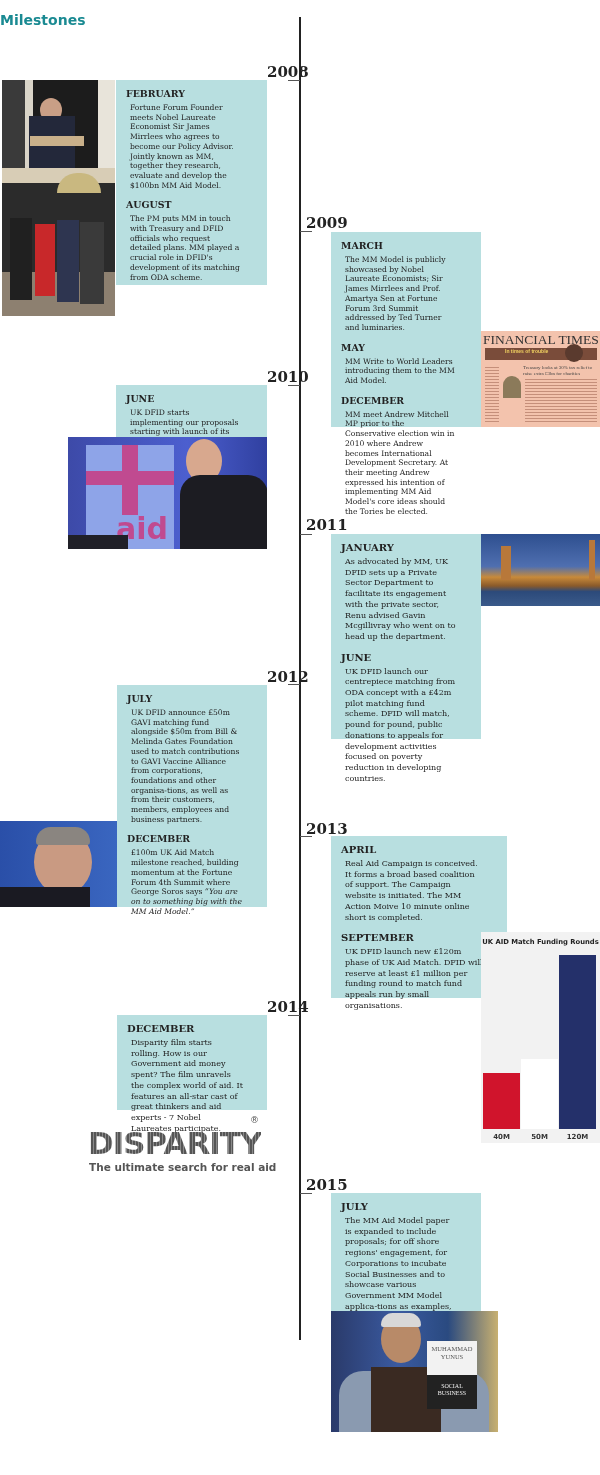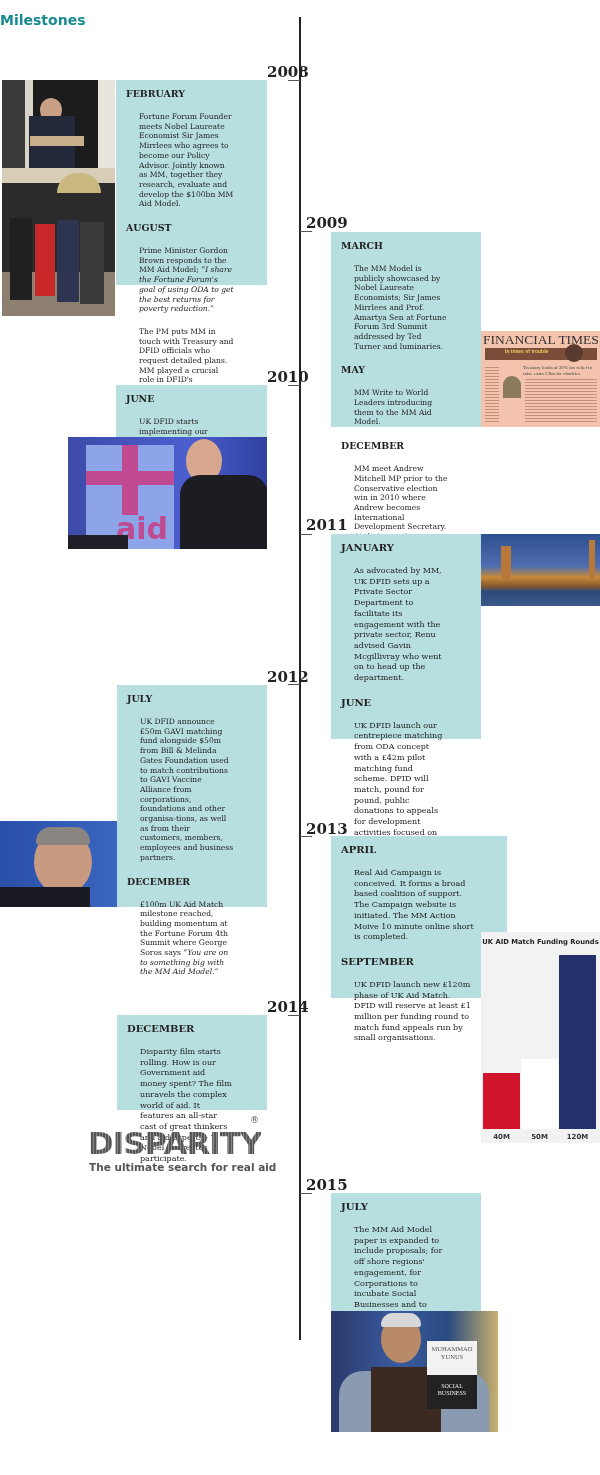--- a/index.html
+++ b/index.html
@@ -6,21 +6,21 @@
   body { width:600px; height:1475px; position:relative; overflow:hidden; font-family:"DejaVu Serif", serif; color:#222; }
   .abs { position:absolute; }
   .title { left:0; top:12px; font-family:"DejaVu Sans", sans-serif; font-weight:bold; font-size:14px; color:#1a8a92; }
   .vline { left:299px; top:17px; width:1.5px; height:1323px; background:#222; }
   .year { font-family:"DejaVu Serif", serif; font-weight:bold; font-size:15px; color:#222; }
   .tick { height:1px; background:#555; width:12px; }
   .box { background:#b8dfe0; box-sizing:border-box; padding:8px 20px 6px 10px; font-size:7.6px; line-height:9.7px; color:#222; }
   .box .m { font-weight:bold; font-size:9.4px; line-height:11px; display:block; margin-top:0; }
   .box .ev { margin-bottom:9px; }
   .box .ev:last-child { margin-bottom:0; }
-  .box p { margin:13px; }
+  .box p { margin:4px; }
   .box p + p { margin-top:9px; }
   .box i { font-style:italic; }
   .img { overflow:hidden; }
   
   .chart { background:#f2f2f2; font-family:"DejaVu Sans", sans-serif; }
   .chart .ctitle { position:absolute; left:0; right:0; top:6px; text-align:center; font-size:6.8px; font-weight:bold; color:#222; }
   .chart .bar { position:absolute; bottom:14px; }
   .chart .lbl { position:absolute; bottom:2px; font-size:7px; font-weight:bold; color:#333; text-align:center; }
   .disp { font-family:"DejaVu Sans", sans-serif; }
   .disp .logo { font-size:31px; font-weight:bold; letter-spacing:-1px; color:#666; line-height:30px;
@@ -48,21 +48,20 @@
   <div style="position:absolute;left:55px;top:52px;width:22px;height:82px;background:#2e3550;"></div>
   <div style="position:absolute;left:78px;top:54px;width:24px;height:82px;background:#3a3a3a;"></div>
 </div>
 <div class="abs box" style="left:116px;top:80px;width:151px;height:205px;">
   <div class="ev">
       <span class="m">FEBRUARY</span>
       <p>Fortune Forum Founder meets Nobel Laureate Economist Sir James Mirrlees who agrees to become our Policy Advisor. Jointly known as MM, together they research, evaluate and develop the $100bn MM Aid Model.</p>
     </div>
   <div class="ev">
       <span class="m">AUGUST</span>
-      <p><span>Prime Minister Gordon Brown responds to the MM Aid Model; </span><i>“I share the Fortune Forum's goal of using ODA to get the best returns for poverty reduction.”</i></p>
       <p>The PM puts MM in touch with Treasury and DFID officials who request detailed plans. MM played a crucial role in DFID's development of its matching from ODA scheme.</p>
     </div>
 </div>
 
 <div class="abs year" style="left:306px;top:214px;">2009</div>
 <div class="abs tick" style="left:300px;top:231px;"></div>
 <div class="abs box" style="left:331px;top:232px;width:150px;height:195px;">
   <div class="ev">
       <span class="m">MARCH</span>
       <p>The MM Model is publicly showcased by Nobel Laureate Economists; Sir James Mirrlees and Prof. Amartya Sen at Fortune Forum 3rd Summit addressed by Ted Turner and luminaries.</p>

